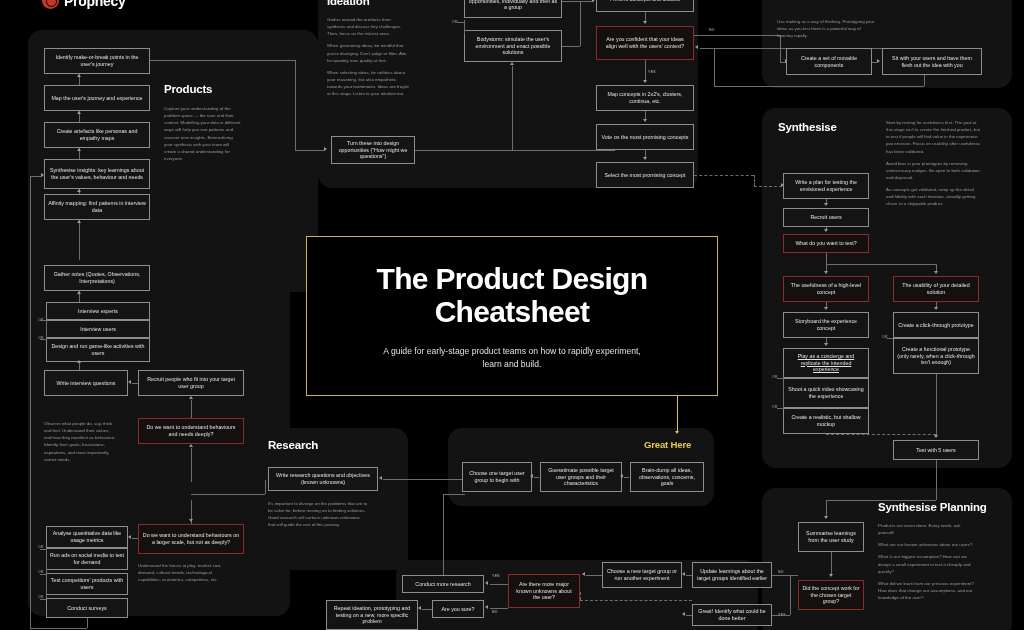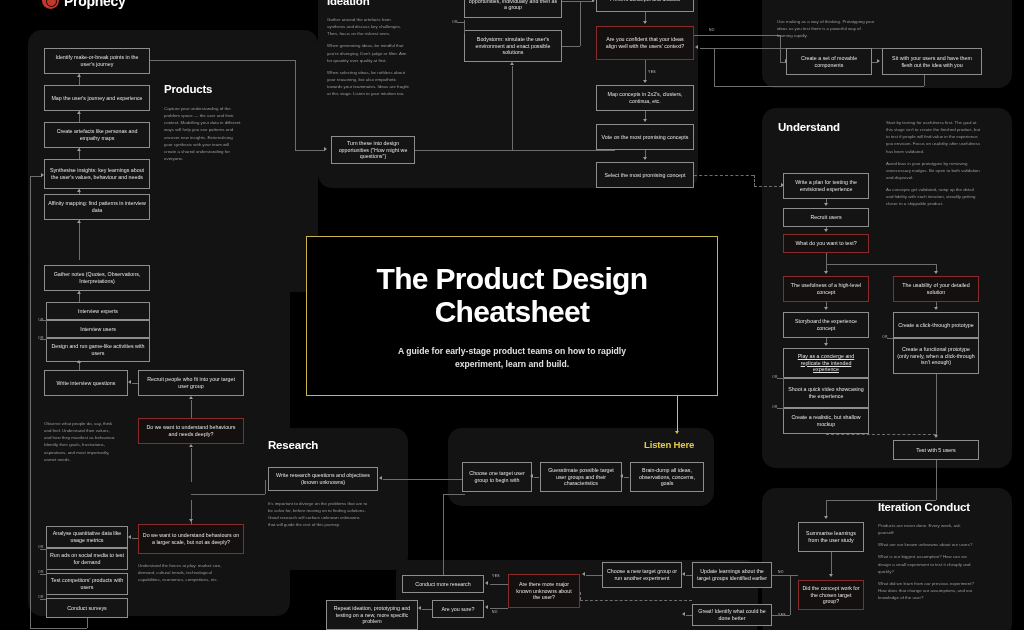--- a/index.html
+++ b/index.html
@@ -48,21 +48,21 @@
   .orlab{position:absolute;color:#b4b4b4;font-size:3.4px;letter-spacing:.3px;}
   .ynlab{position:absolute;color:#c9c9c9;font-size:3.4px;letter-spacing:.4px;}
 
   
   #hero{
     position:absolute;left:306px;top:236px;width:410px;height:158px;
     border:1.3px solid #c9b747;background:#000;
     display:flex;flex-direction:column;align-items:center;justify-content:center;
   }
   #hero h1{margin:0;font-size:30px;font-weight:bold;line-height:1.12;text-align:center;color:#fff;letter-spacing:-.7px;}
-  #hero .sub{margin-top:16px;font-size:8.6px;line-height:1.5;text-align:center;color:#e0e0e0;max-width:260px;font-weight:bold;}
+  #hero .sub{margin-top:16px;font-size:8.6px;line-height:1.5;text-align:center;color:#e0e0e0;max-width:260px;}
   #hero-dot{position:absolute;left:675px;top:390px;width:5px;height:5px;border-radius:50%;background:#d8c24a;}
 
   
   #start-here{position:absolute;left:644px;top:439px;font-size:9.6px;font-weight:bold;color:#e3c84a;letter-spacing:-.2px;}
 
   
   #logo{position:absolute;left:42px;top:-8px;display:flex;align-items:center;gap:5px;}
   #logo .mark{width:17px;height:17px;border-radius:50%;background:#c0392b;position:relative;}
   #logo .mark:after{content:"";position:absolute;left:4px;top:4px;width:9px;height:9px;border-radius:50%;border:1.6px solid #1a0000;}
   #logo .wm{font-size:14px;font-weight:bold;color:#fff;letter-spacing:-.3px;}
@@ -176,21 +176,21 @@
   <div class="arw right" style="left:877px;top:59.4px;"></div>
   <div class="ln v" style="left:924px;top:75px;height:11px;"></div>
   <div class="ln h" style="left:714px;top:86px;width:210px;"></div>
   <div class="ln v" style="left:714px;top:48px;height:38px;"></div>
 
   <div class="ln h dash-h" style="left:694px;top:175px;width:60px;"></div>
   <div class="ln v dash-v" style="left:754px;top:175px;height:11px;"></div>
   <div class="ln h dash-h" style="left:754px;top:186px;width:28px;"></div>
   <div class="arw right" style="left:781px;top:183.4px;"></div>
 
-  <div class="sec-title" style="left:778px;top:121px;font-size:11.5px;">Understand</div>
+  <div class="sec-title" style="left:778px;top:121px;font-size:11.5px;">Synthesise</div>
   <div class="sec-body" style="left:886px;top:119px;width:96px;">
     <p>Start by testing for usefulness first. The goal at this stage isn't to create the finished product, but to test if people will find value in the experience you envision. Focus on usability after usefulness has been validated.</p>
     <p>Avoid bias in your prototypes by removing unnecessary nudges. Be open to both validation and disproval.</p>
     <p>As concepts get validated, ramp up the detail and fidelity with each iteration, steadily getting closer to a shippable product.</p>
   </div>
 
   <div class="box" style="left:783px;top:173px;width:86px;height:26px;">Write a plan for testing the envisioned experience</div>
   <div class="box" style="left:783px;top:208px;width:86px;height:19px;">Recruit users</div>
   <div class="box red" style="left:783px;top:234px;width:86px;height:19px;">What do you want to test?</div>
   <div class="box red" style="left:783px;top:276px;width:86px;height:26px;">The usefulness of a high-level concept</div>
@@ -297,21 +297,21 @@
   <div class="ln v" style="left:30px;top:424px;height:204px;"></div>
 
   <div class="sec-title" style="left:268px;top:439px;font-size:11.5px;">Research</div>
   <div class="box" style="left:268px;top:467px;width:110px;height:24px;">Write research questions and objectives (known unknowns)</div>
   <div class="sec-body" style="left:268px;top:500px;width:100px;">
     <p>It's important to diverge on the problems that are to be solve for, before moving on to finding solutions. Good research will surface unknown unknowns that will guide the rest of this journey.</p>
   </div>
   <div class="ln h" style="left:383px;top:479px;width:82px;"></div>
   <div class="arw left" style="left:379px;top:476.4px;"></div>
 
-  <div id="start-here">Listen Here</div>
+  <div id="start-here">Great Here</div>
   <div class="box" style="left:462px;top:462px;width:70px;height:30px;">Choose one target user group to begin with</div>
   <div class="box" style="left:540px;top:462px;width:82px;height:30px;">Guesstimate possible target user groups and their characteristics</div>
   <div class="box" style="left:630px;top:462px;width:74px;height:30px;">Brain-dump all ideas, observations, concerns, goals</div>
   <div class="ln h dash-h" style="left:534px;top:477px;width:5px;"></div>
   <div class="arw left" style="left:530px;top:474.4px;"></div>
   <div class="ln h dash-h" style="left:624px;top:477px;width:5px;"></div>
   <div class="arw left" style="left:620px;top:474.4px;"></div>
 
   <div id="hero-dot"></div>
   <div class="ln v gold dash-v" style="left:677px;top:394px;height:38px;"></div>
@@ -339,21 +339,21 @@
   <div class="box" style="left:692px;top:604px;width:80px;height:22px;">Great! Identify what could be done better</div>
   <div class="ln h" style="left:586px;top:575px;width:16px;"></div>
   <div class="arw left" style="left:582px;top:572.4px;"></div>
   <div class="ln h" style="left:686px;top:575px;width:6px;"></div>
   <div class="arw left" style="left:682px;top:572.4px;"></div>
   <div class="ln h dash-h" style="left:580px;top:600px;width:112px;"></div>
   <div class="ln v dash-v" style="left:580px;top:592px;height:8px;"></div>
   <div class="ln h" style="left:686px;top:615px;width:6px;"></div>
   <div class="arw left" style="left:682px;top:612.4px;"></div>
 
-  <div class="sec-title" style="left:878px;top:501px;font-size:11.5px;">Iteration Conduct</div>
+  <div class="sec-title" style="left:878px;top:501px;font-size:11.5px;">Synthesise Planning</div>
   <div class="sec-body" style="left:878px;top:522px;width:96px;">
     <p>Products are never done. Every week, ask yourself:</p>
     <p>What are our known unknowns about our users?</p>
     <p>What is our biggest assumption? How can we design a small experiment to test it cheaply and quickly?</p>
     <p>What did we learn from our previous experiment? How does that change our assumptions, and our knowledge of the user?</p>
   </div>
   <div class="box" style="left:798px;top:522px;width:66px;height:30px;">Summarise learnings from the user study</div>
   <div class="box red" style="left:798px;top:580px;width:66px;height:30px;">Did the concept work for the chosen target group?</div>
   <div class="ln v" style="left:831px;top:552px;height:23px;"></div>
   <div class="arw down" style="left:828.5px;top:574px;"></div>

